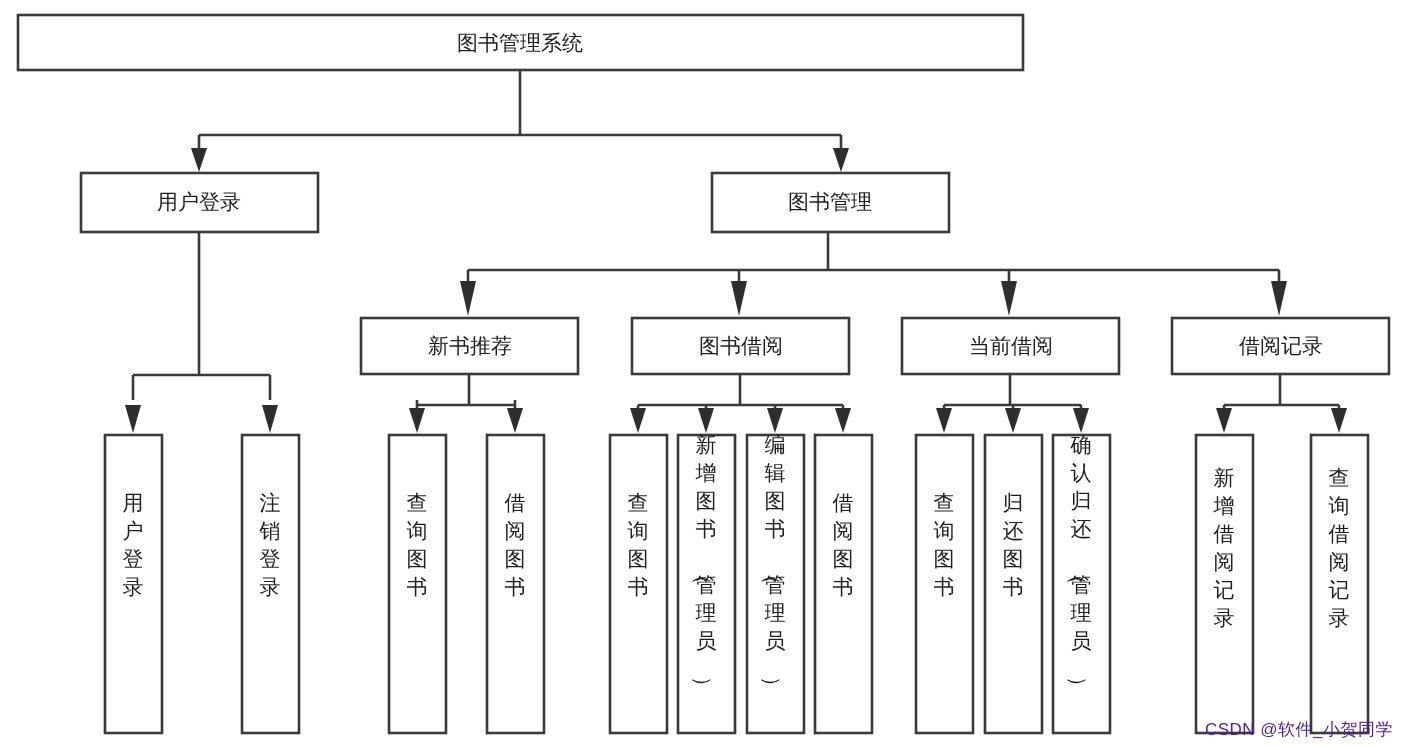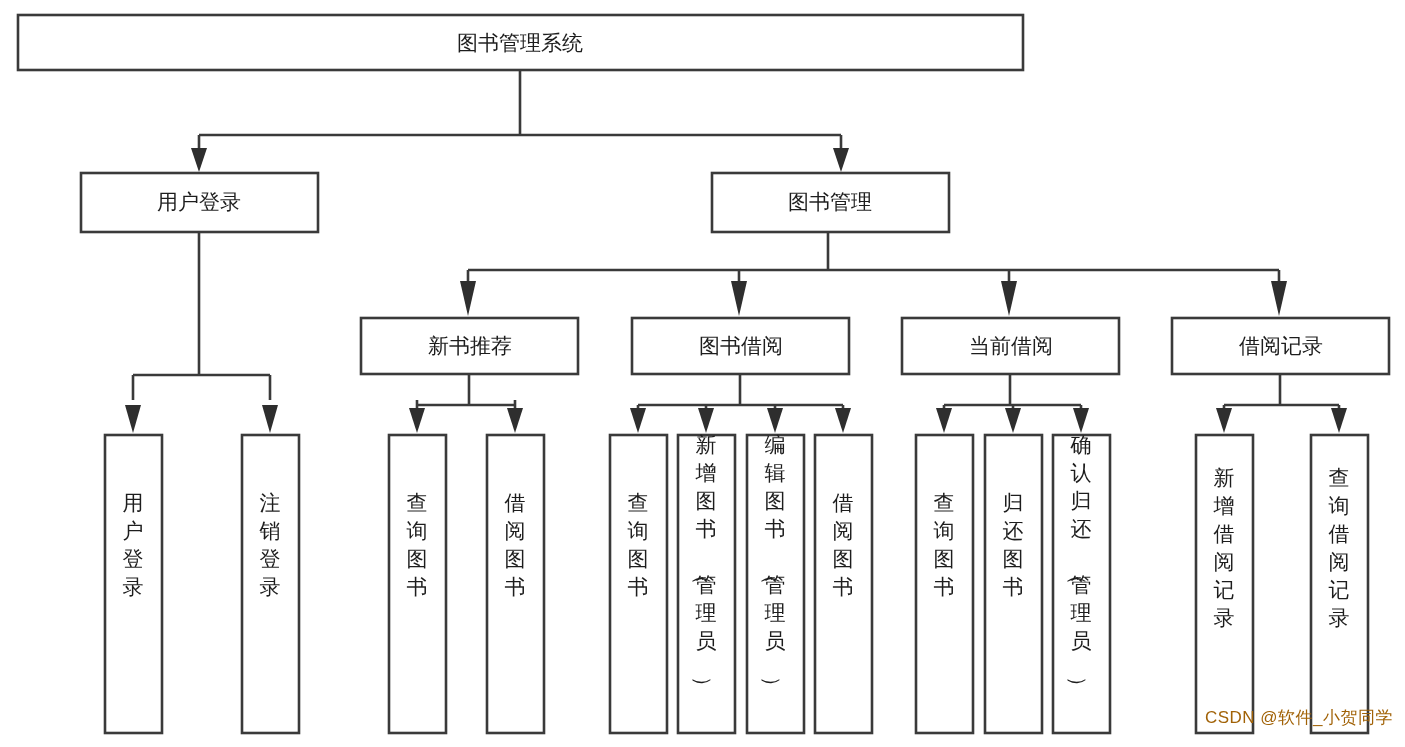--- a/index.html
+++ b/index.html
@@ -52,24 +52,24 @@
   .box-label-v {
     font-family: "Liberation Sans", "DejaVu Sans", sans-serif;
     font-size: 21px;
     fill: #1d1d1d;
     text-anchor: middle;
     white-space: pre;
   }
   .watermark {
     position: absolute;
     right: 12px;
-    bottom: 18px;
+    bottom: 6px;
     font-family: "Liberation Sans", "DejaVu Sans", sans-serif;
     font-size: 17px;
-    color: #a16207;
+    color: #4c1d95;
     letter-spacing: 0.5px;
     user-select: none;
     pointer-events: none;
     white-space: nowrap;
   }
 </style>
 </head>
 <body>
 
 <div id="canvas">

